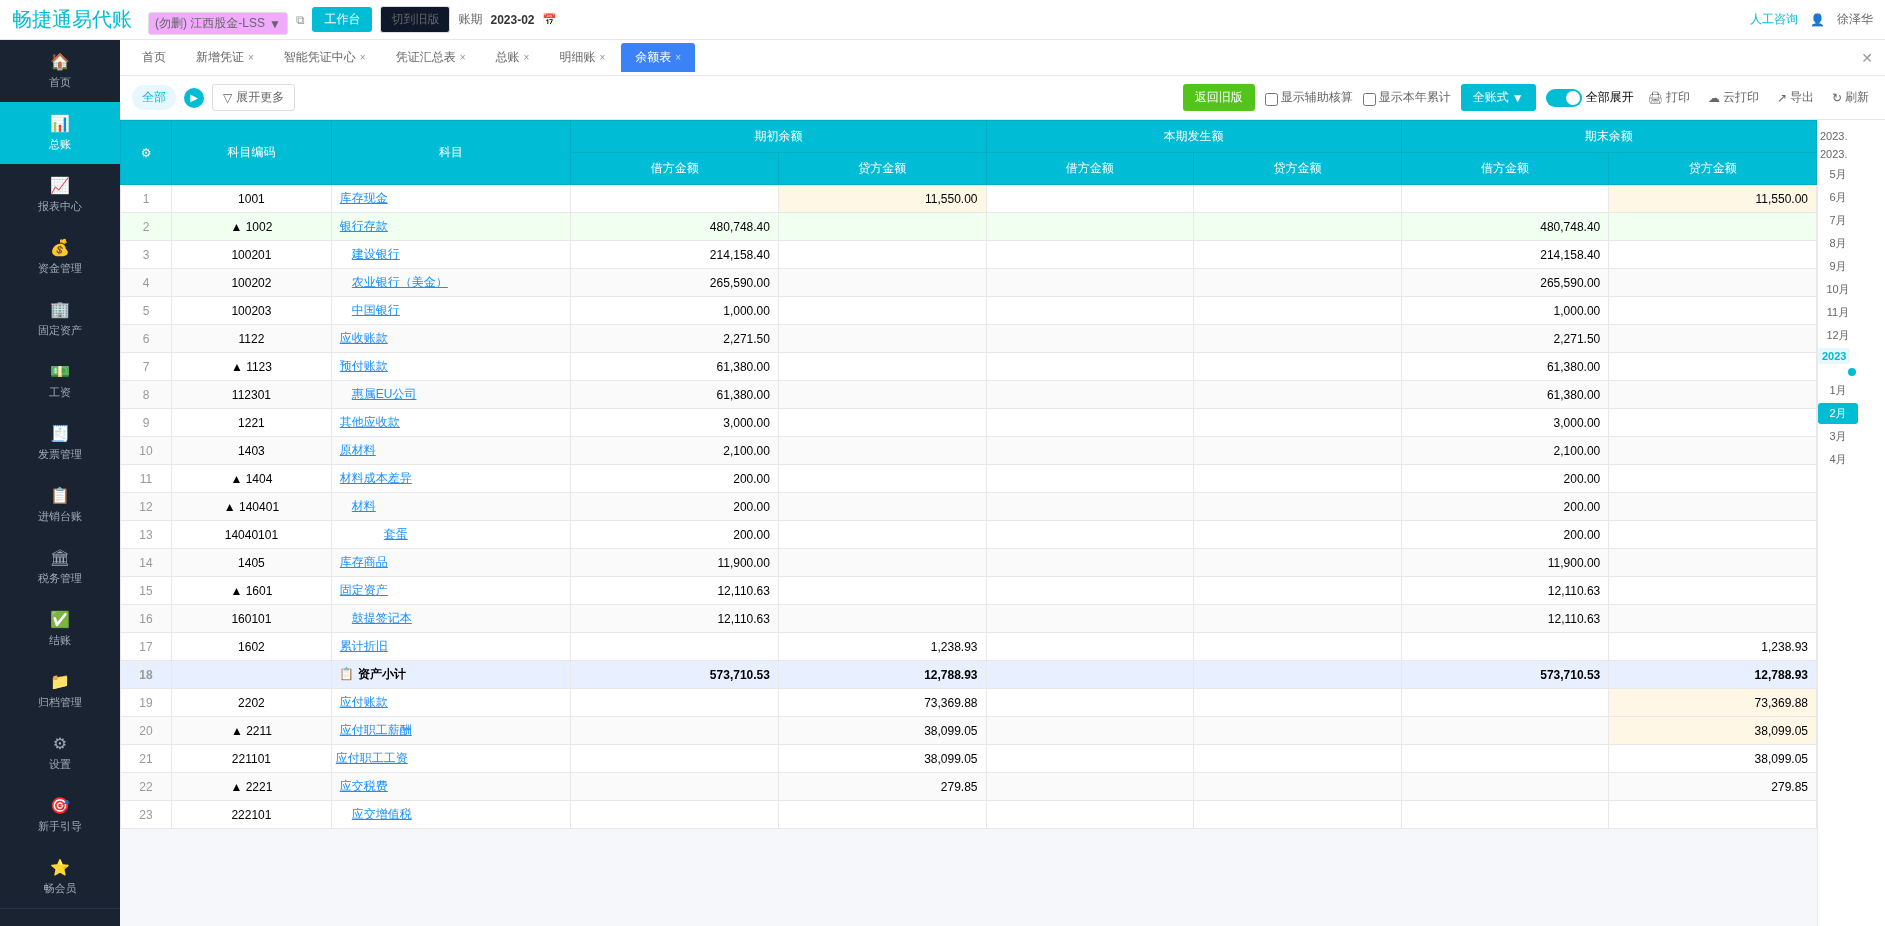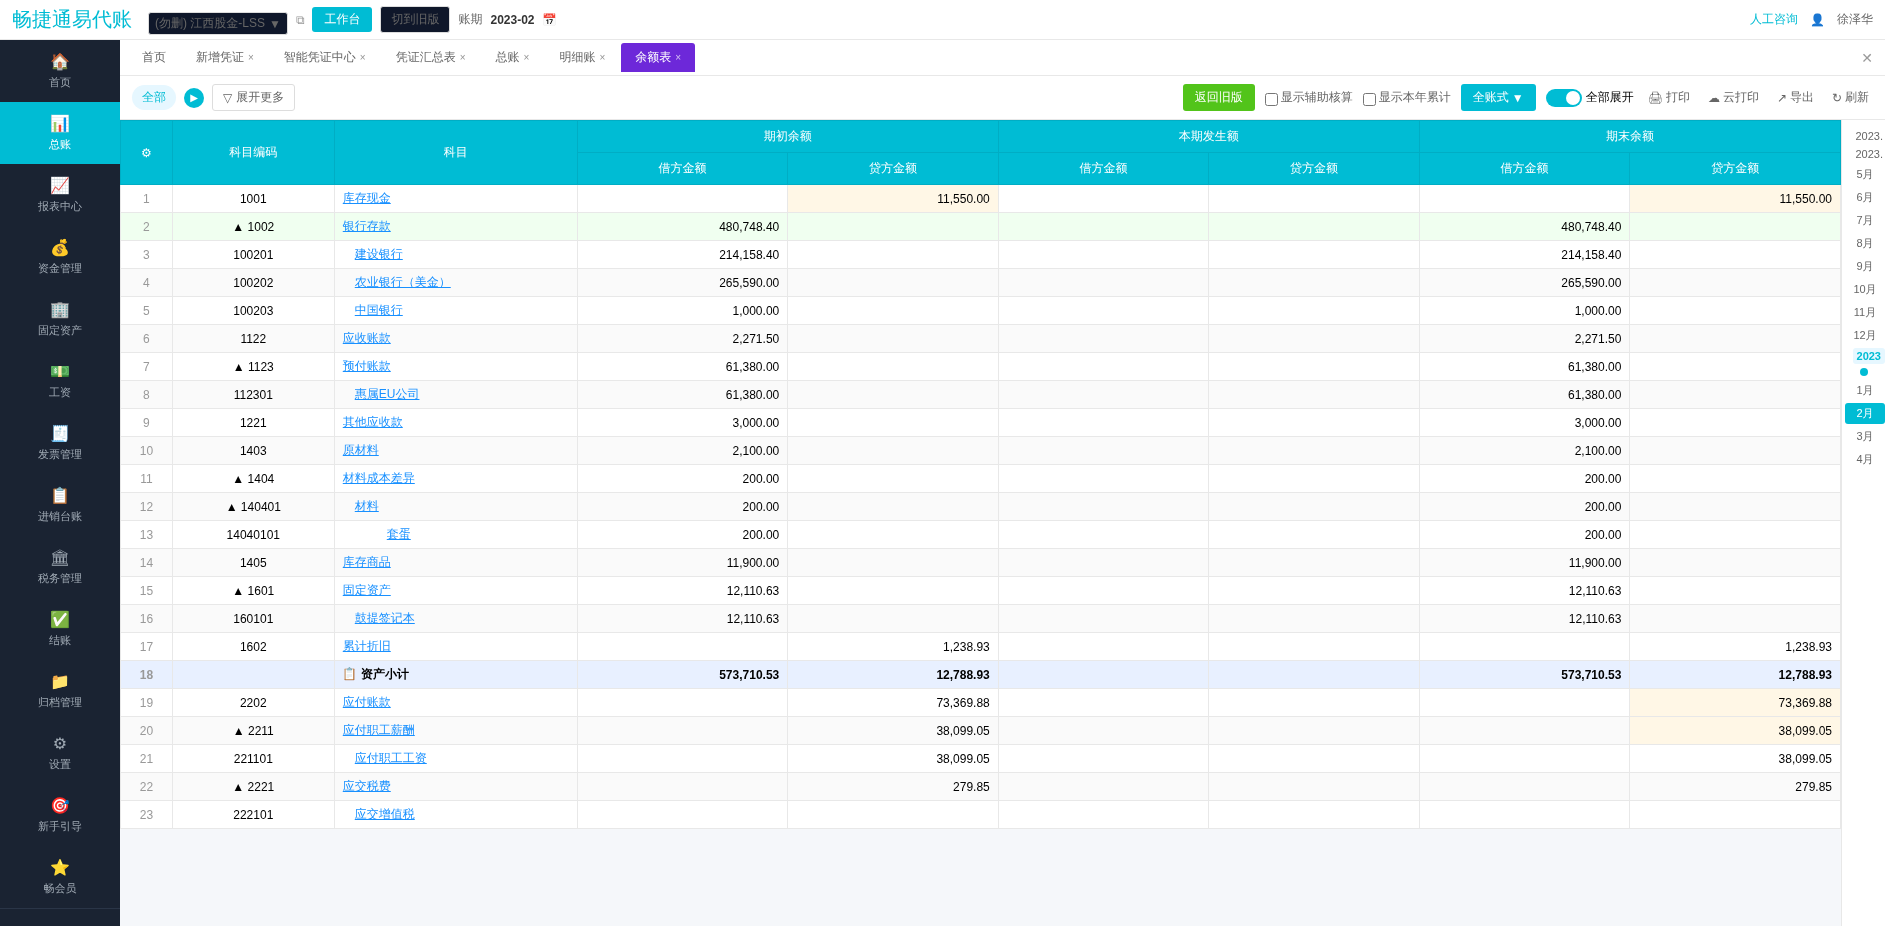--- a/index.html
+++ b/index.html
@@ -24,21 +24,21 @@
     .company-selector {
       display: flex;
       align-items: center;
       gap: 4px;
       color: #666;
       font-size: 12px;
       cursor: pointer;
       padding: 2px 6px;
       border: 1px solid #ddd;
       border-radius: 3px;
-      background: #0f172a;
+      background: #f0abfc;
       margin-top: 8px;
     }
     .btn-workbench {
       background: #00bcd4;
       color: #fff;
       border: none;
       padding: 4px 12px;
       border-radius: 3px;
       cursor: pointer;
       font-size: 12px;
@@ -118,21 +118,21 @@
       cursor: pointer;
       font-size: 12px;
       color: #666;
       border-radius: 3px 3px 0 0;
       display: flex;
       align-items: center;
       gap: 4px;
       white-space: nowrap;
     }
     .tab.active {
-      background: #6d28d9;
+      background: #3b82f6;
       color: #fff;
     }
     .tab-close {
       font-size: 10px;
       cursor: pointer;
       opacity: 0.7;
     }
     .tab-bar-close {
       margin-left: auto;
       cursor: pointer;
@@ -294,26 +294,26 @@
     .td-right { text-align: right; }
     .td-link { color: #1890ff; cursor: pointer; text-decoration: underline; }
     
     .gear-cell {
       text-align: center;
       color: #999;
     }
     
     
     .right-panel {
-      width: 44px;
+      width: 68px;
       background: #fff;
       border-left: 1px solid #e8e8e8;
       display: flex;
       flex-direction: column;
-      align-items: flex-end;
+      align-items: flex-start;
       padding-top: 8px;
       gap: 2px;
       font-size: 11px;
     }
     .year-label {
       color: #666;
       font-size: 11px;
       padding: 2px;
     }
     .month-item {
@@ -736,21 +736,21 @@
                   <td class="td-right"></td>
                   <td class="td-right">38,099.05</td>
                   <td class="td-right"></td>
                   <td class="td-right"></td>
                   <td class="td-right"></td>
                   <td class="td-right" style="background: rgb(255, 247, 230);">38,099.05</td>
                 </tr>
                 <tr>
                   <td class="td-center gear-cell">21</td>
                   <td class="td-center">221101</td>
-                  <td class="td-link" style="padding-left: 20px;">应付职工工资</td>
+                  <td class="td-link" style="padding-left: 4px;">应付职工工资</td>
                   <td class="td-right"></td>
                   <td class="td-right">38,099.05</td>
                   <td class="td-right"></td>
                   <td class="td-right"></td>
                   <td class="td-right"></td>
                   <td class="td-right">38,099.05</td>
                 </tr>
                 <tr>
                   <td class="td-center gear-cell">22</td>
                   <td class="td-center">▲ 2221</td>

